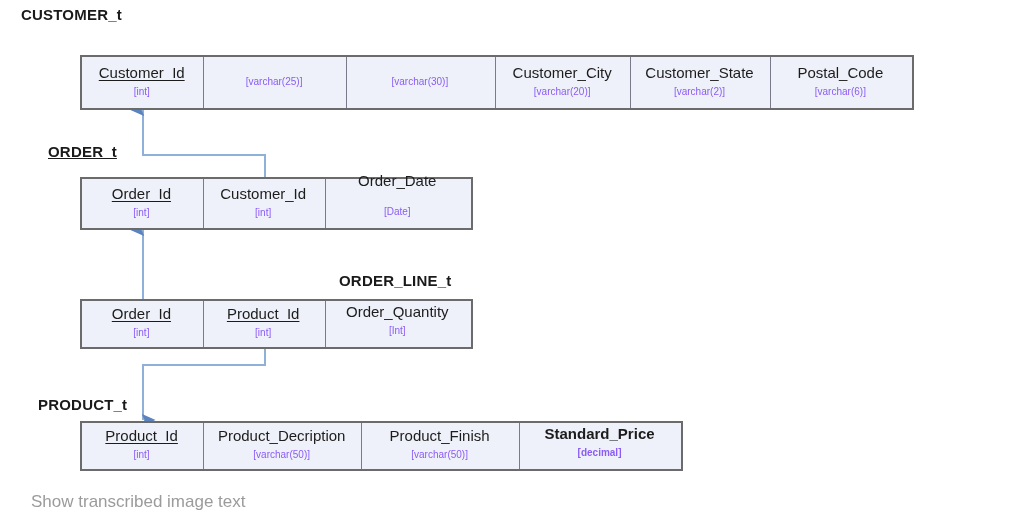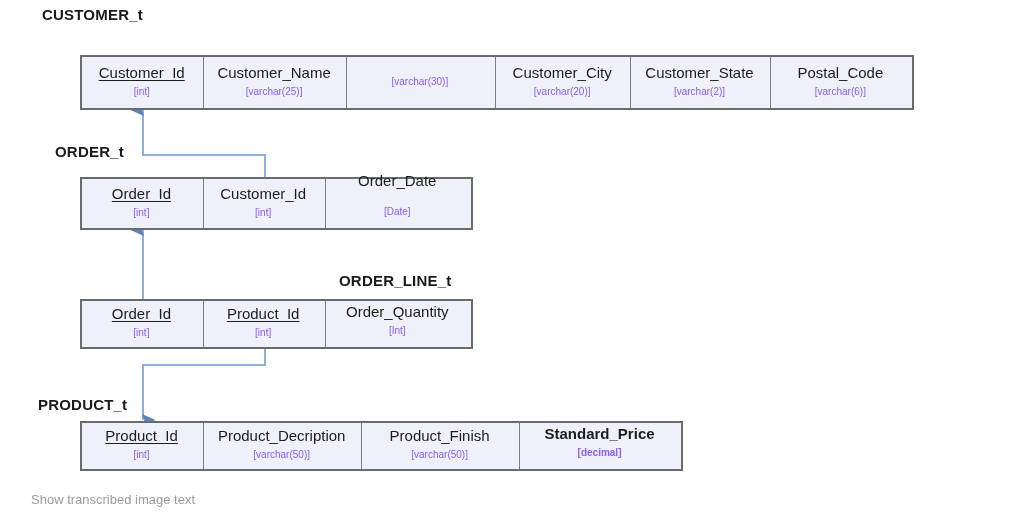--- a/index.html
+++ b/index.html
@@ -77,21 +77,21 @@
     color: #8b5cf6;
     line-height: 19px;
     white-space: nowrap;
   }
 
   
   #footer-text {
     position: absolute;
     left: 31px;
     top: 492px;
-    font-size: 13px;
+    font-size: 17px;
     color: #9b9b9b;
     white-space: nowrap;
   }
 </style>
 </head>
 <body>
 
 <div id="canvas">
 
   <svg id="connectors" viewBox="0 0 1024 519" width="1024" height="519">
@@ -111,29 +111,28 @@
     <g>
       <path d="M 143,300 L 143,230" fill="none" stroke="#8fb0d8" stroke-width="2" marker-end="url(#arrow-up)"></path>
     </g>
 
     <g>
       <path d="M 265,348 L 265,365 L 143,365 L 143,420" fill="none" stroke="#8fb0d8" stroke-width="2" marker-end="url(#arrow-down)"></path>
     </g>
   </svg>
 
   <div class="entity">
-    <div class="entity-label" style="left:42px; top:6px;">CUSTOMER_t</div>
+    <div class="entity-label" style="left:21px; top:6px;">CUSTOMER_t</div>
     <div class="entity-table" style="left:80px; top:55px; width:834px; height:55px;">
 
       <div class="col" style="width:123px;">
         <span class="col-name pk">Customer_Id</span>
         <span class="col-type">[int]</span>
       </div>
       <div class="col" style="width:143px;">
-        <span class="col-name">Customer_Name</span>
         <span class="col-type">[varchar(25)]</span>
       </div>
       <div class="col" style="width:150px;">
         <span class="col-type">[varchar(30)]</span>
       </div>
       <div class="col" style="width:136px;">
         <span class="col-name">Customer_City</span>
         <span class="col-type">[varchar(20)]</span>
       </div>
       <div class="col" style="width:140px;">
@@ -141,21 +140,21 @@
         <span class="col-type">[varchar(2)]</span>
       </div>
       <div class="col" style="width:142px;">
         <span class="col-name">Postal_Code</span>
         <span class="col-type">[varchar(6)]</span>
       </div>
     </div>
   </div>
 
   <div class="entity">
-    <div class="entity-label" style="left:55px; top:143px;">ORDER_t</div>
+    <div class="entity-label" style="left:48px; top:143px;text-decoration:underline;">ORDER_t</div>
     <div class="entity-table" style="left:80px; top:177px; width:393px; height:53px;">
 
       <div class="col" style="width:123px;">
         <span class="col-name pk">Order_Id</span>
         <span class="col-type">[int]</span>
       </div>
       <div class="col" style="width:123px;">
         <span class="col-name">Customer_Id</span>
         <span class="col-type">[int]</span>
       </div>

